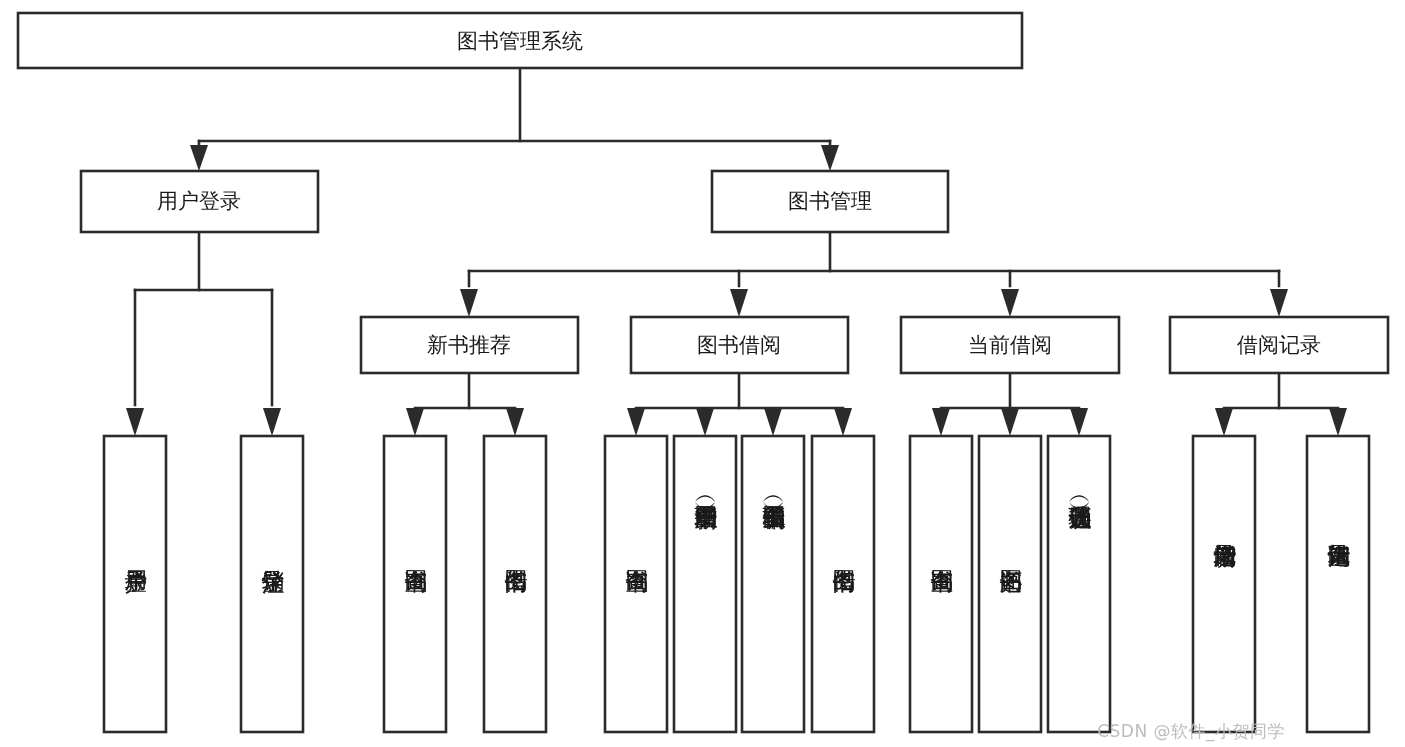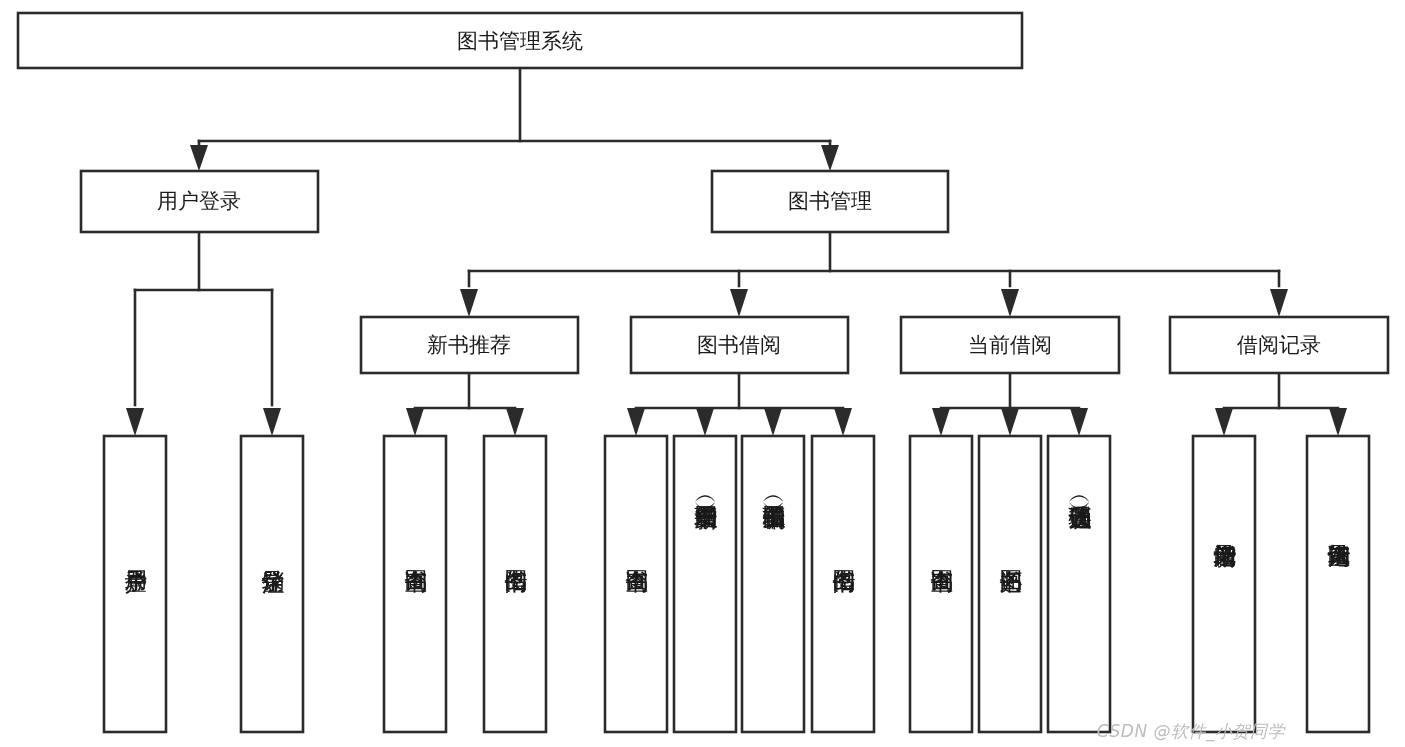--- a/index.html
+++ b/index.html
@@ -62,21 +62,20 @@
   }
   .watermark {
     position: absolute;
     right: 8px;
     bottom: 4px;
     font-family: "DejaVu Sans", "Liberation Sans", sans-serif;
     font-size: 17px;
     color: #bdbdbd;
     letter-spacing: 0.5px;
     user-select: none;
-    font-style: italic;
   }
 </style>
 </head>
 <body>
 
 <div id="diagram-root">
 
   <svg class="flow" viewBox="0 0 1405 747">
 
     <g>

